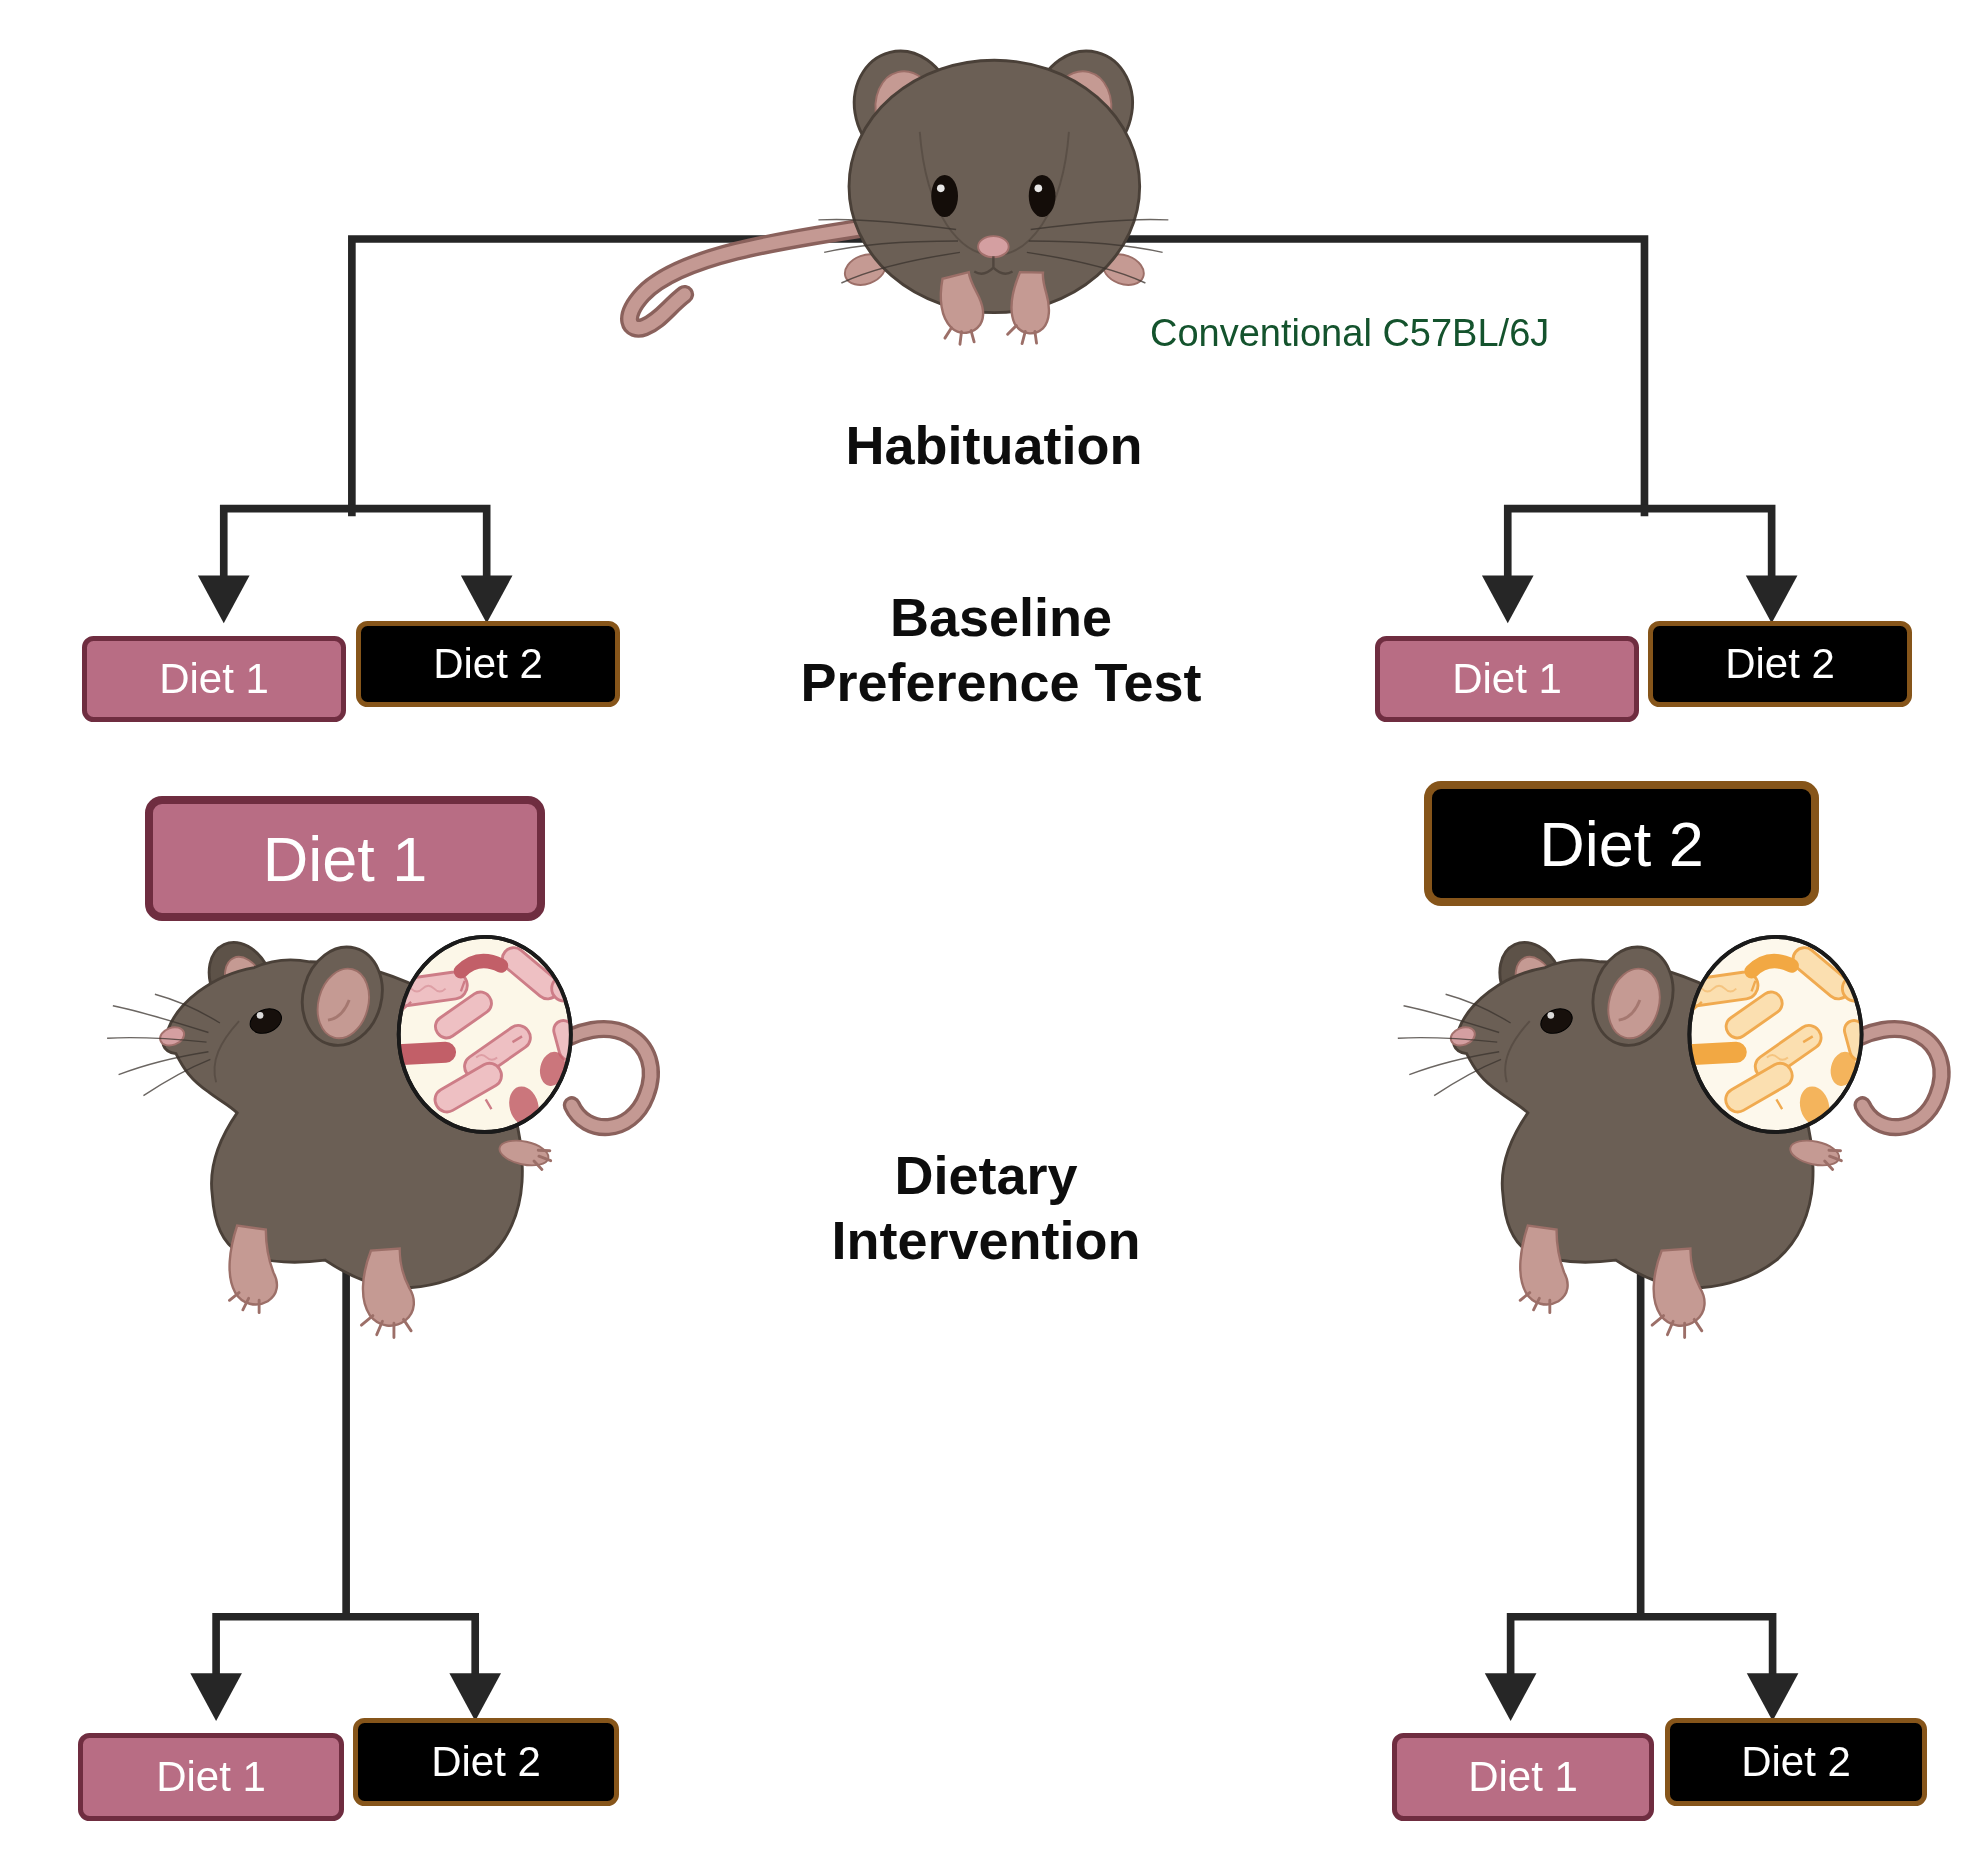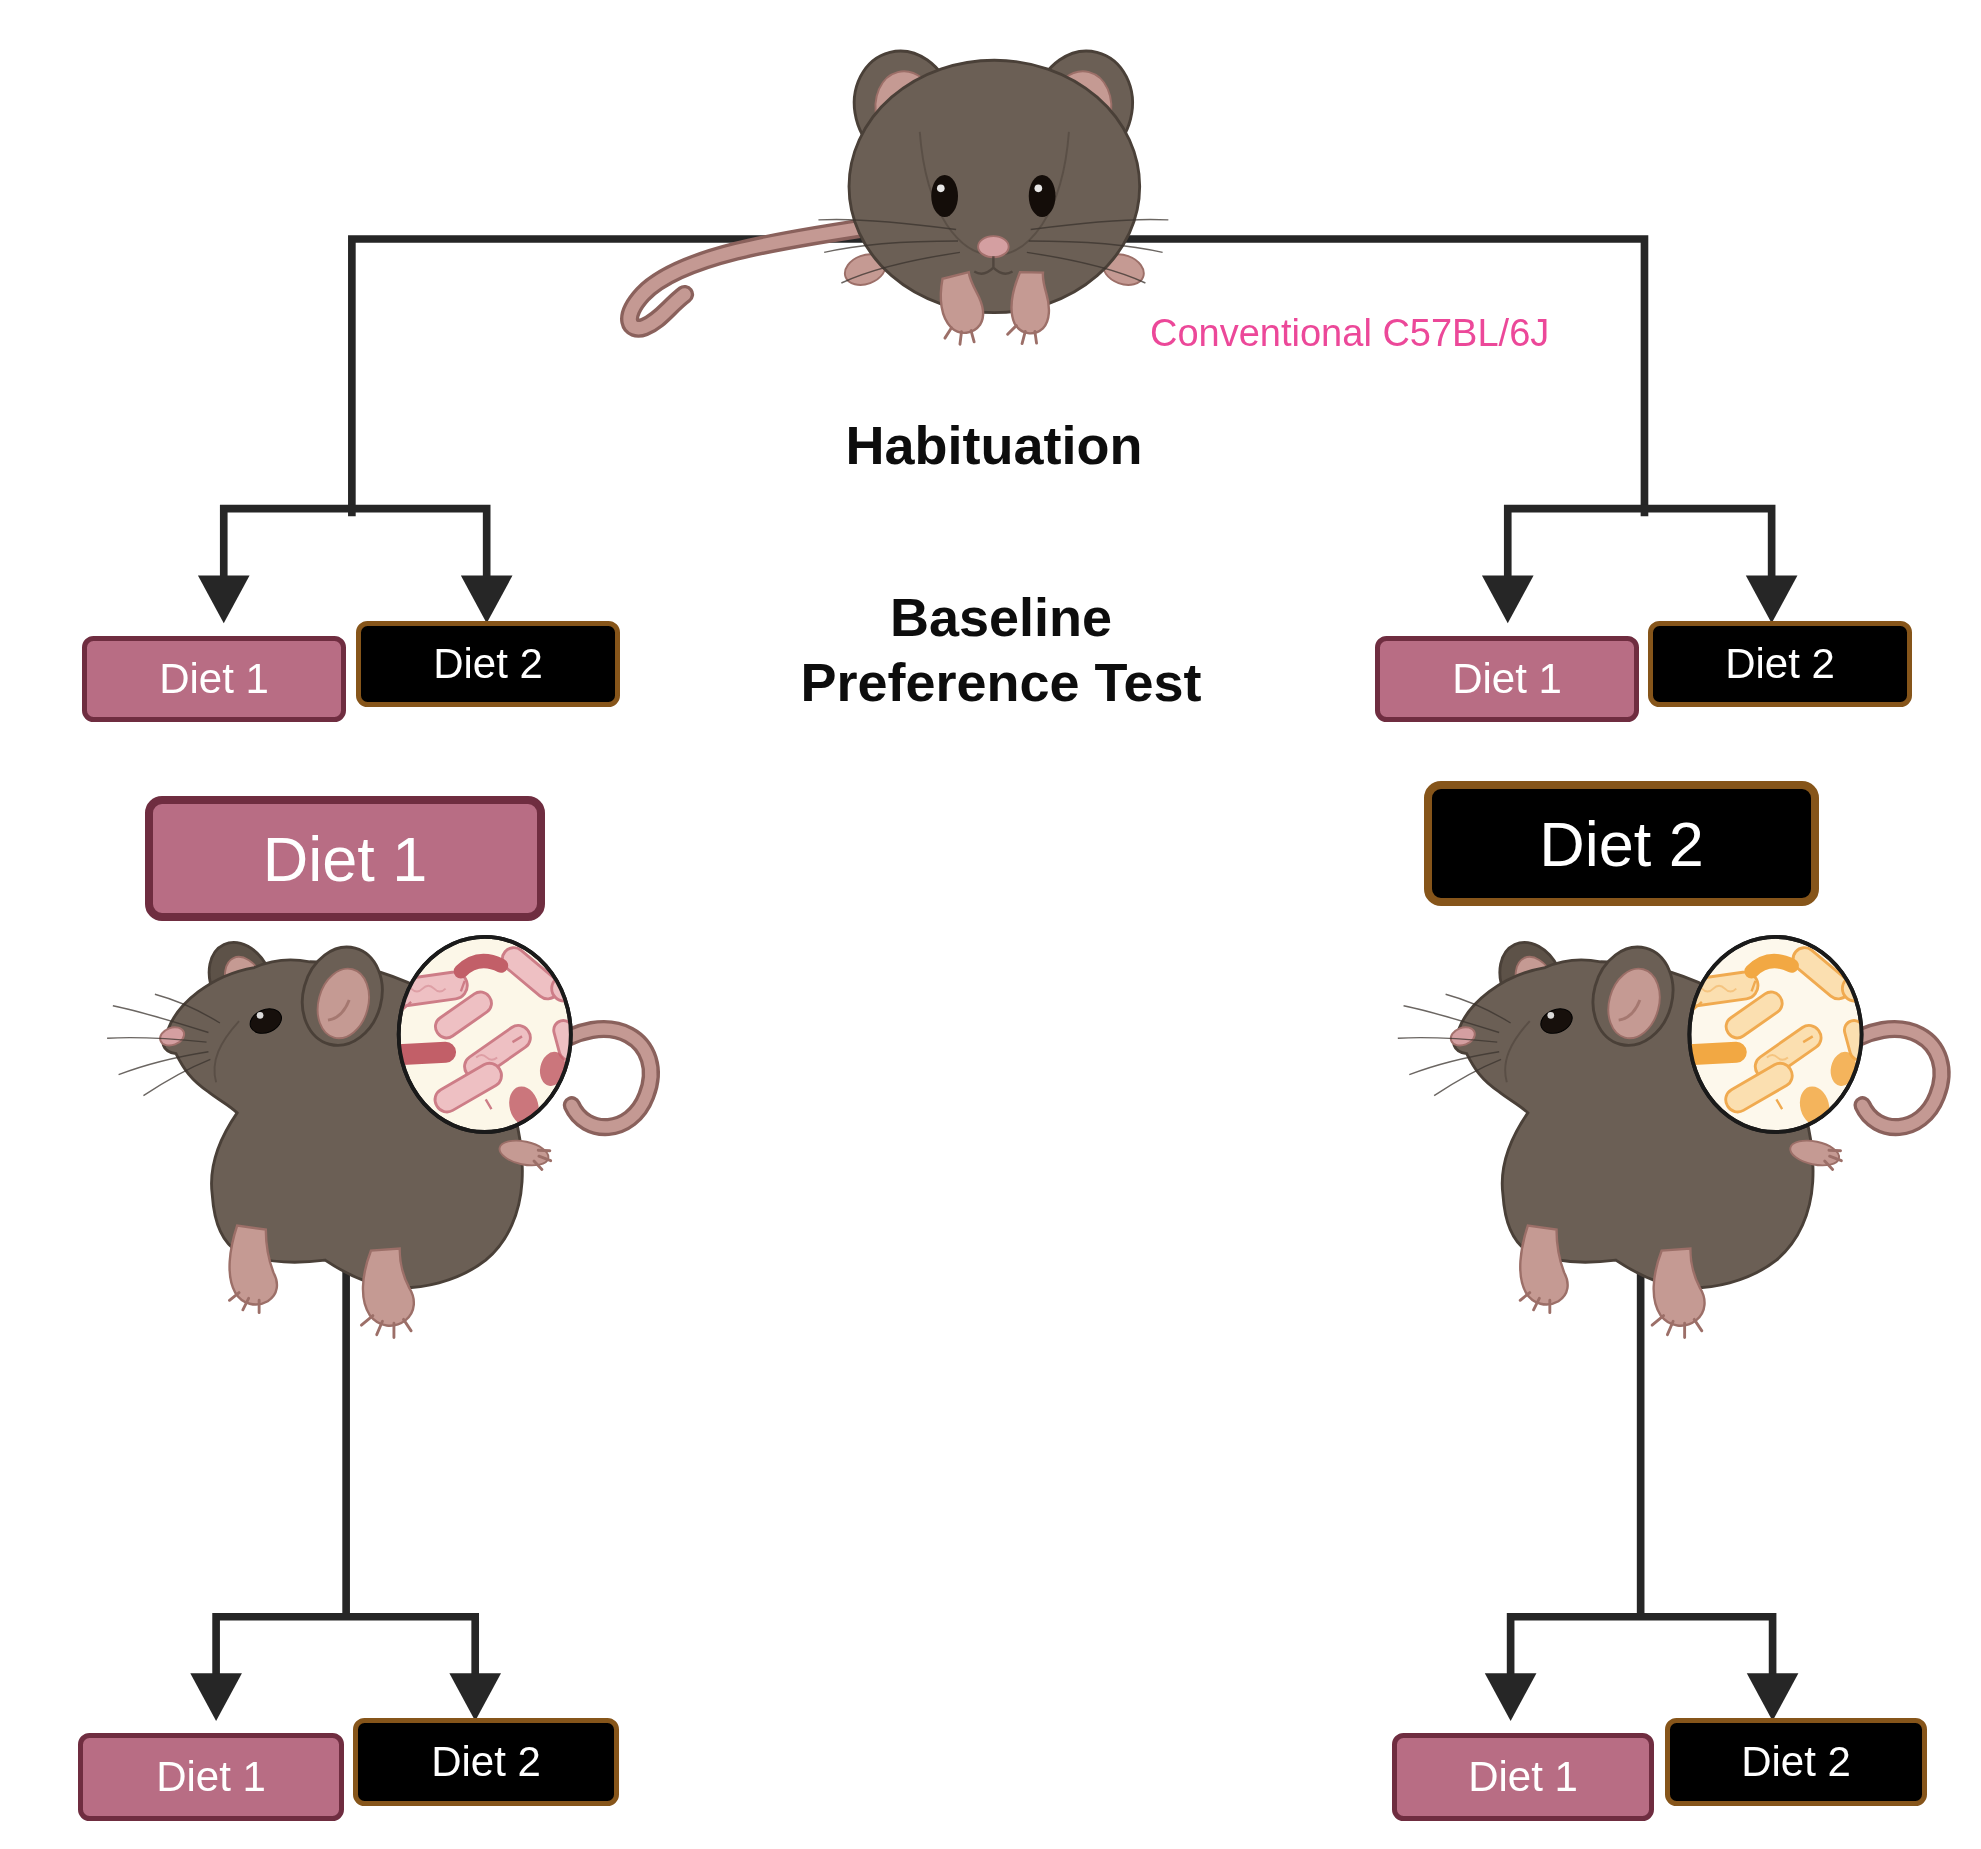--- a/index.html
+++ b/index.html
@@ -19,21 +19,21 @@
   .box.small{border-width:5.7px;border-radius:11.5px;font-size:42px;font-weight:400;}
   .box.big{border-width:8.6px;border-radius:17px;font-size:63px;font-weight:400;}
   .diet1{background:#b86d84;border-color:#6f2d40;margin-top:15px;}
   .diet2{background:#000000;border-color:#86551a;}
   .stage{
     position:absolute;transform:translateX(-50%);
     font-size:54px;font-weight:bold;color:#0d0d0d;
     text-align:center;white-space:pre-line;line-height:1.2;width:max-content;
   }
   .strain{
-    position:absolute;font-size:38px;color:#ec4899;font-weight:400;width:max-content;
+    position:absolute;font-size:38px;color:#14532d;font-weight:400;width:max-content;
   }
 </style>
 </head>
 <body>
 
 <div class="canvas">
 
   <svg class="layer" width="1982" height="1850" viewBox="0 0 2073 1935">
     <defs>
       <clipPath id="bc">
@@ -221,20 +221,22 @@
     <use href="#side-mouse" xlink:href="#side-mouse" x="1450" y="950" style="--bc-bg:#fdf8ec; --rod-f:#fbdfb0; --rod-s:#f0aa50; --rod-d:#f2a843;"></use>
   </svg>
 
   <div class="strain" style="left:1150px;top:312px;">Conventional C57BL/6J</div>
 
   <div class="stage" style="left:994px;top:413px;">Habituation</div>
 
   <div class="stage" style="left:1001px;top:585px;">Baseline
 Preference Test</div>
 
+  <div class="stage" style="left:986px;top:1143px;">Dietary
+Intervention</div>
 
 
   <div class="box small diet1" style="left:82px;top:621px;width:264px;height:86px;">Diet 1</div>
   <div class="box small diet2" style="left:356px;top:621px;width:264px;height:86px;">Diet 2</div>
   <div class="box small diet1" style="left:1375px;top:621px;width:264px;height:86px;">Diet 1</div>
   <div class="box small diet2" style="left:1648px;top:621px;width:264px;height:86px;">Diet 2</div>
 
   <div class="box big diet1" style="left:145px;top:781px;width:400px;height:125px;">Diet 1</div>
   <div class="box big diet2" style="left:1424px;top:781px;width:395px;height:125px;">Diet 2</div>
 

